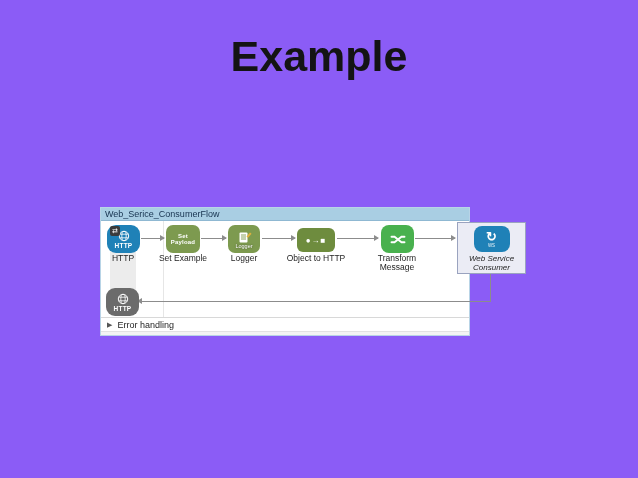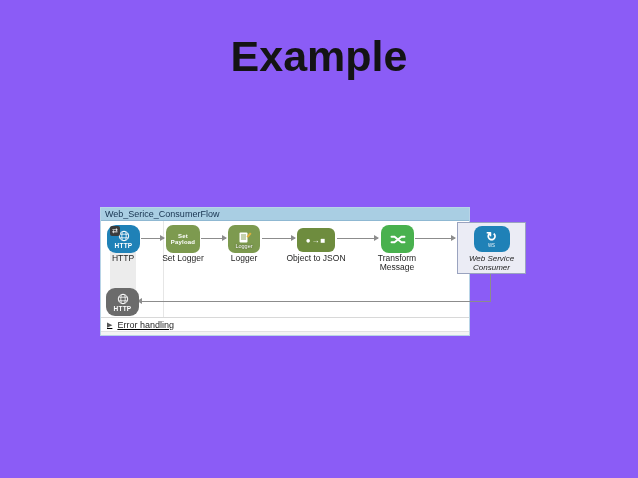--- a/index.html
+++ b/index.html
@@ -74,21 +74,21 @@
 
   .ret-v { position: absolute; left: 389px; top: 53px; width: 0; height: 28px;
     border-left: 1px solid var(--arrow, #8c8c8c); z-index: 1; }
   .ret-h { position: absolute; left: 41px; top: 80px; width: 349px; height: 0;
     border-top: 1px solid var(--arrow, #8c8c8c); z-index: 1; }
   .ret-head { position: absolute; left: 36px; top: 77px; width: 0; height: 0;
     border-right: 5px solid var(--arrow, #8c8c8c); border-top: 3.5px solid transparent;
     border-bottom: 3.5px solid transparent; z-index: 1; }
 
   .error-bar { height: 15px; border-top: 1px solid #d8d8d8; border-bottom: 1px solid #e2e2e2;
-    display: flex; align-items: center; gap: 5px; padding-left: 6px; background: #fff; text-decoration: underline; }
+    display: flex; align-items: center; gap: 5px; padding-left: 6px; background: #fff; }
   .error-expander { font-size: 7px; color: #555; }
   .error-label { font-size: 9px; color: #1f1f1f; }
   .bottom-strip { height: 3px; background: #f4f4f4; }
 
   .icon-svg { display: block; }
 </style>
 </head>
 <body>
 
 <div class="stage">
@@ -119,42 +119,42 @@
         <span class="node-text">HTTP</span>
       </div>
       <div class="node-label" style="left:-18px">HTTP</div>
 
       <div class="arrow a1"></div>
 
       <div class="node node-setpayload">
         <span class="node-text">Set</span>
         <span class="node-text">Payload</span>
       </div>
-      <div class="node-label" style="left:42px">Set Logger</div>
+      <div class="node-label" style="left:42px">Set Example</div>
 
       <div class="arrow a2"></div>
 
       <div class="node node-logger">
         <svg class="icon-svg" width="15" height="13" viewBox="0 0 15 13" style="margin-bottom:3px">
           <rect x="2.5" y="1.5" width="8" height="10" rx="1" fill="#ffffff"></rect>
           <line x1="4" y1="4" x2="9" y2="4" stroke="#7d9a4f" stroke-width="0.9"></line>
           <line x1="4" y1="6" x2="9" y2="6" stroke="#7d9a4f" stroke-width="0.9"></line>
           <line x1="4" y1="8" x2="9" y2="8" stroke="#7d9a4f" stroke-width="0.9"></line>
           <path d="M9.5 5.5 L13 1.5 L14.5 2.8 L11 6.8 Z" fill="#e0b13f"></path>
         </svg>
         <span class="logger-overlay">Logger</span>
       </div>
       <div class="node-label" style="left:103px">Logger</div>
 
       <div class="arrow a3"></div>
 
       <div class="node node-obj2json">
         <span class="glyph-obj">●→■</span>
       </div>
-      <div class="node-label" style="left:175px">Object to JSON</div>
+      <div class="node-label" style="left:175px">Object to HTTP</div>
 
       <div class="arrow a4"></div>
 
       <div class="node node-transform">
         <svg class="icon-svg" width="16" height="11" viewBox="0 0 16 11">
           <path d="M1.5 2.8 H4.5 L11.5 8.2 H14.5" stroke="#fff" stroke-width="1.9" fill="none" stroke-linecap="round"></path>
           <path d="M1.5 8.2 H4.5 L11.5 2.8 H14.5" stroke="#fff" stroke-width="1.9" fill="none" stroke-linecap="round"></path>
         </svg>
       </div>
       <div class="node-label" style="left:266px;width:60px">Transform Message</div>

